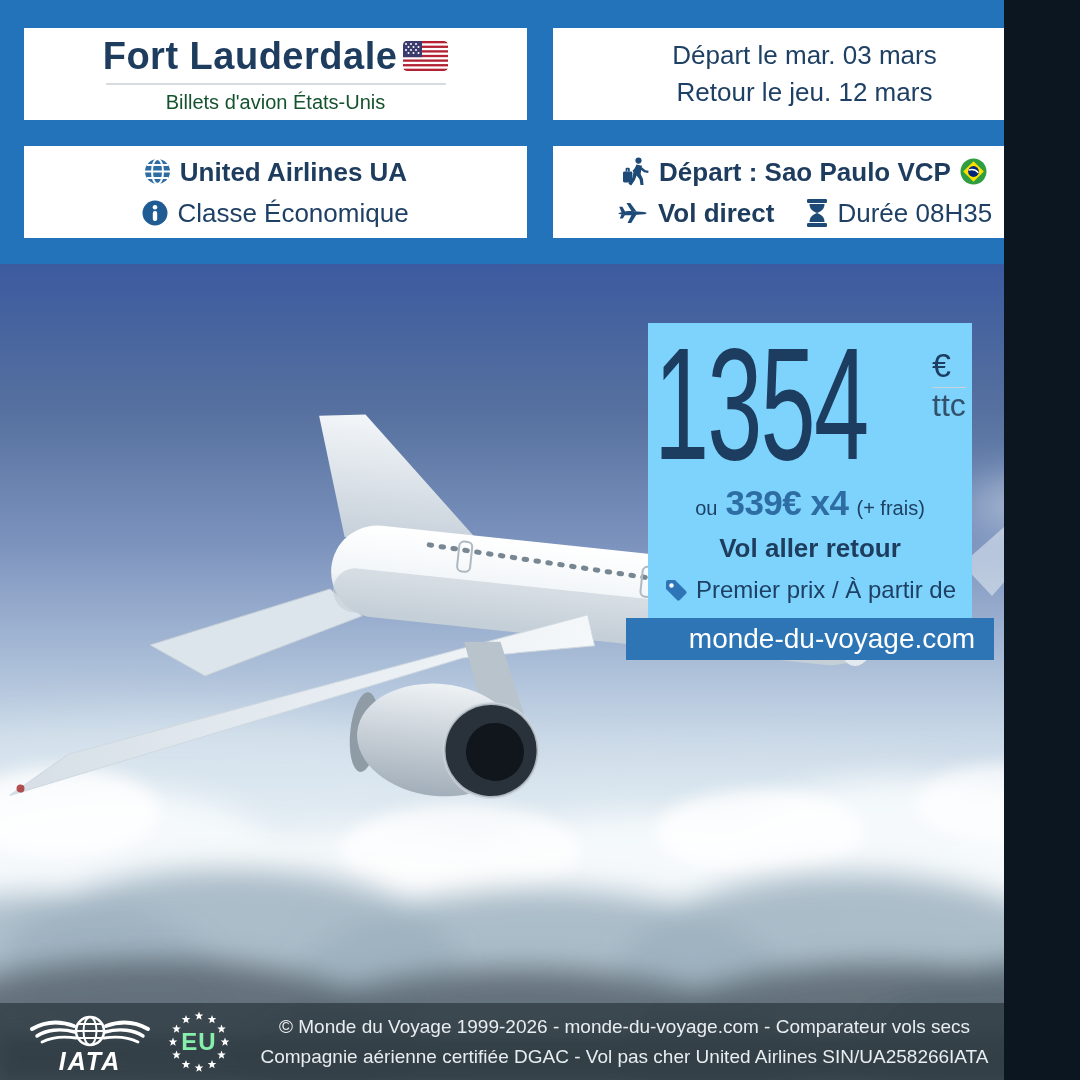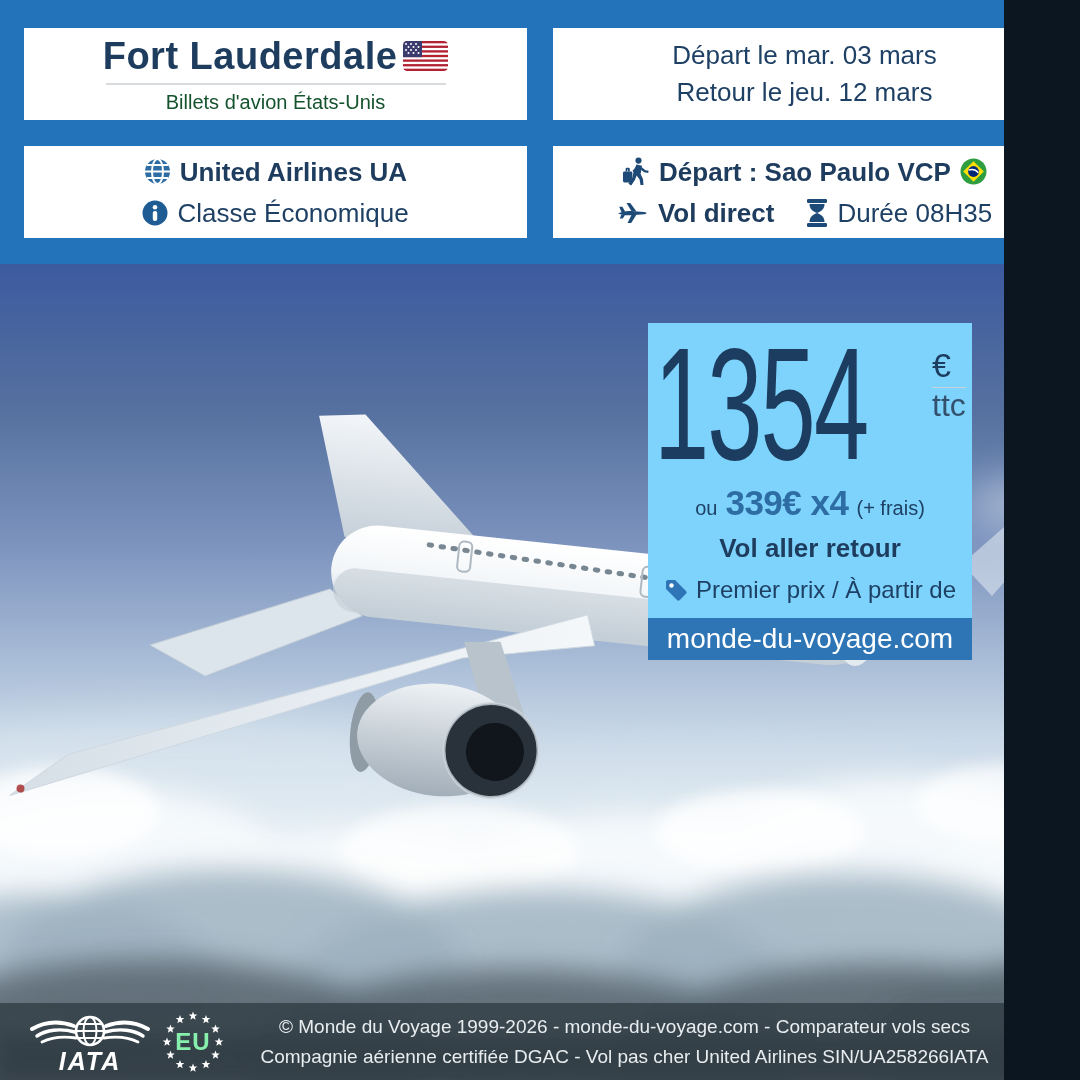--- a/index.html
+++ b/index.html
@@ -47,27 +47,27 @@
   .price-cur{font-size:34px;color:#1d3d60;line-height:36px;}
   .price-ttc{font-size:32px;color:#33506c;line-height:30px;border-top:1px solid #c9d2da;
     margin-top:4px;padding-top:2px;}
   .installment{display:flex;align-items:baseline;justify-content:center;gap:8px;margin:6px 0 10px 0;}
   .inst-pre,.inst-suf{font-size:20px;color:#1e4064;}
   .inst-val{font-size:35px;font-weight:700;color:#2e6da4;letter-spacing:-.5px;}
   .trip-type{font-size:26px;font-weight:700;color:#1d3c5e;margin-bottom:12px;}
   .price-note{display:flex;align-items:center;justify-content:center;gap:8px;
     font-size:24px;color:#1e4064;margin-bottom:14px;}
   .site-bar{width:100%;height:42px;background:#2e75b6;color:#ffffff;font-size:28px;
-    line-height:42px;text-align:center;cursor:pointer;}
+    line-height:42px;text-align:center;cursor:pointer;padding-left:44px;}
 
   
   .footer{position:absolute;left:0;bottom:0;width:1080px;height:77px;
     background:rgba(36,46,53,.62);}
   .footer-logos{position:absolute;left:28px;top:50%;transform:translateY(-50%);
-    display:flex;align-items:center;gap:8px;}
+    display:flex;align-items:center;gap:14px;}
   .iata-logo{position:relative;width:124px;height:62px;}
   .iata-text{position:absolute;left:0;right:0;bottom:0;text-align:center;color:#fff;
     font-size:25px;font-weight:700;font-style:italic;letter-spacing:2px;line-height:24px;}
   .eu-logo{position:relative;width:66px;height:68px;}
   .eu-text{position:absolute;left:0;right:0;top:50%;transform:translateY(-50%);
     text-align:center;color:#86efac;font-size:24px;font-weight:700;letter-spacing:1px;}
   .footer-text{position:absolute;left:179px;right:10px;top:9px;text-align:center;
     color:#e8edf0;font-size:19px;line-height:30px;}
 </style>
 </head>

